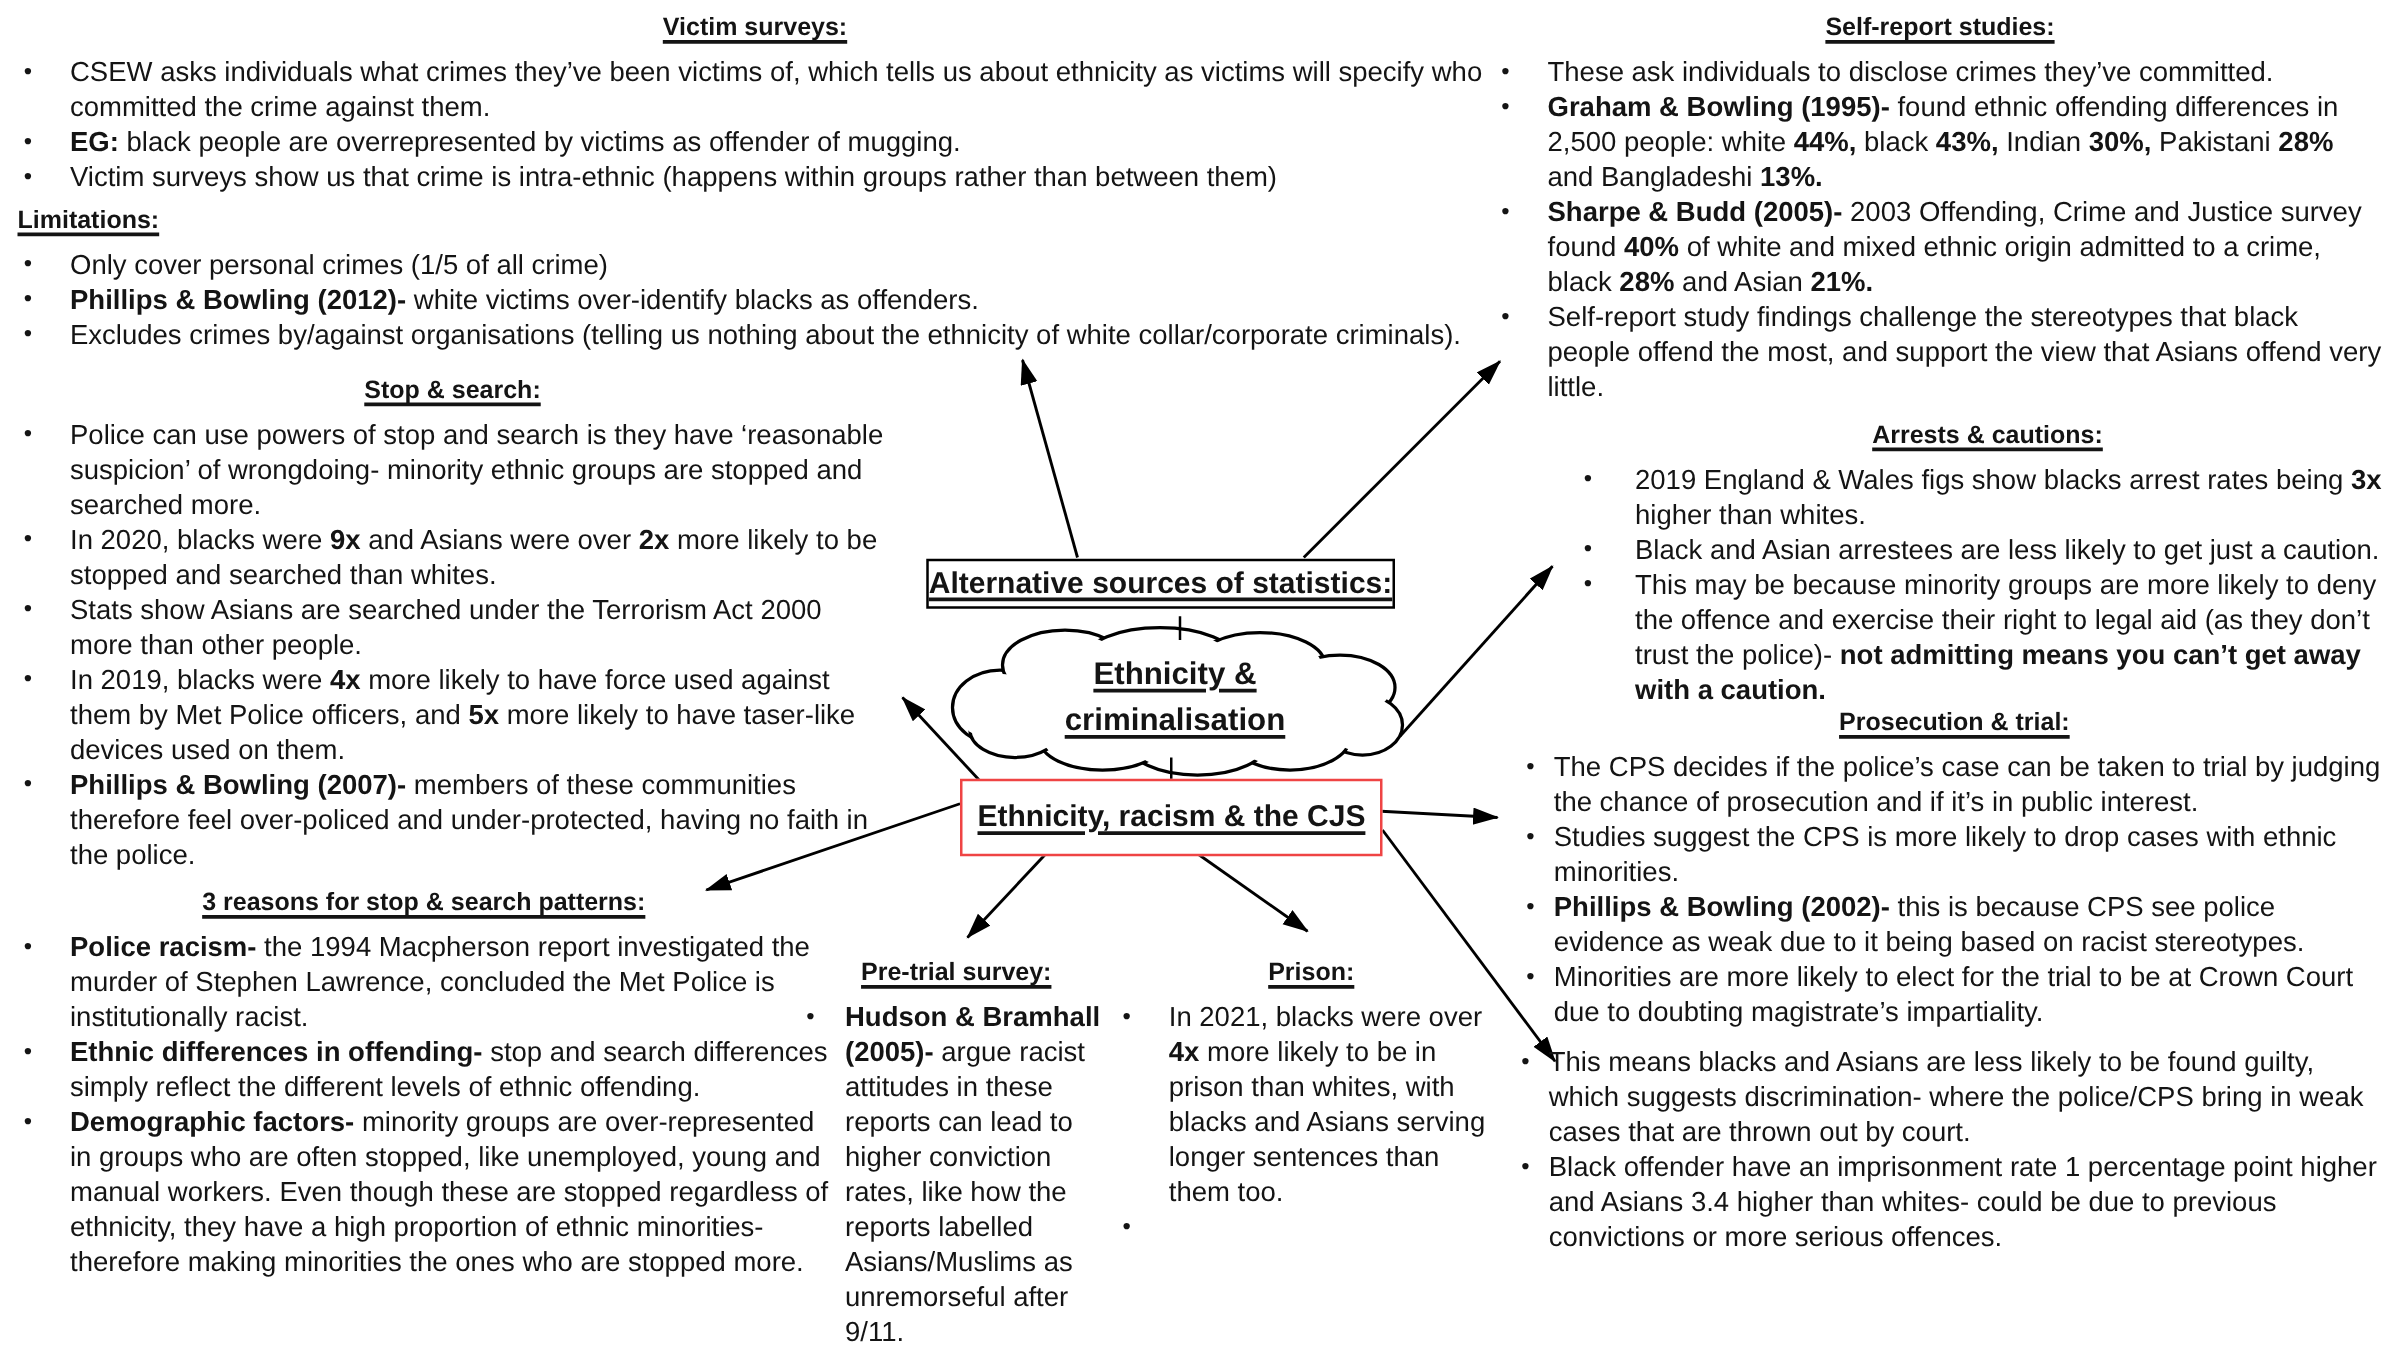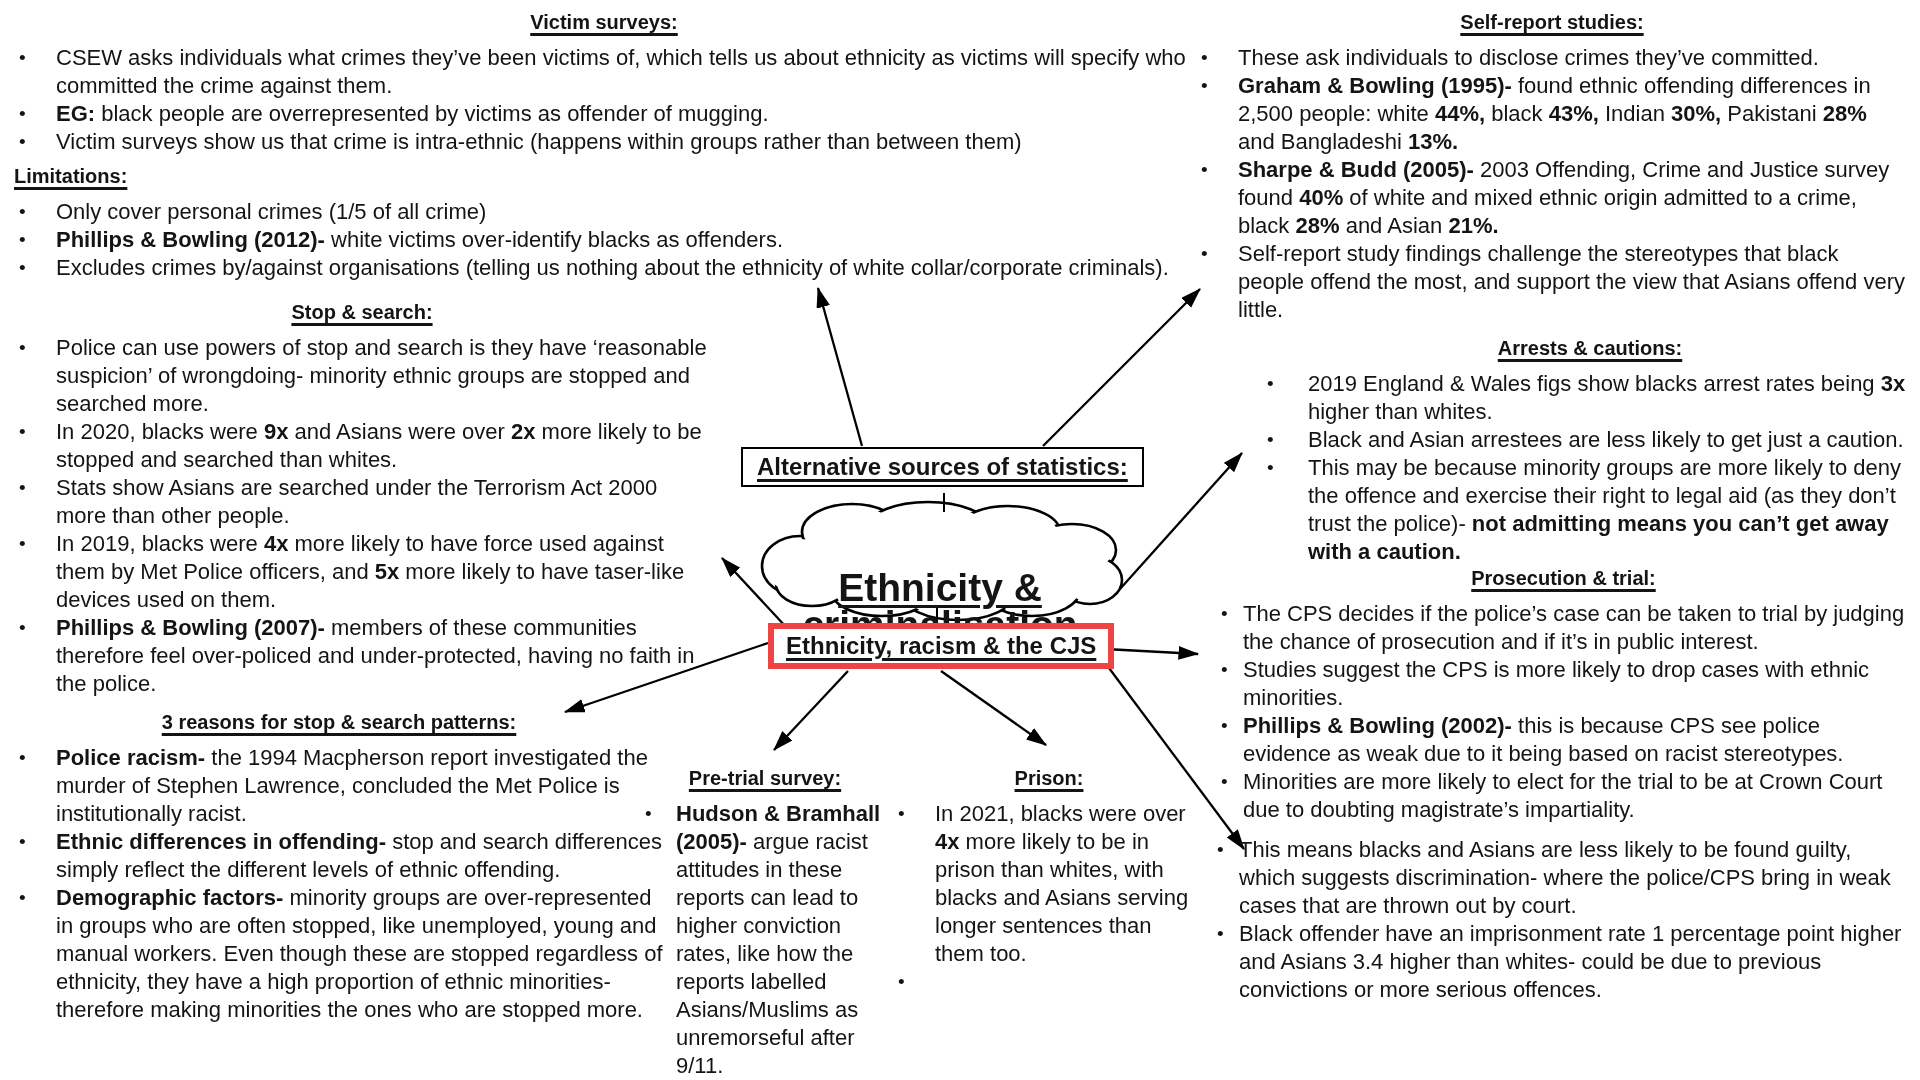--- a/index.html
+++ b/index.html
@@ -8,27 +8,27 @@
   svg.overlay{position:absolute;left:0;top:0;width:1920px;height:1080px;z-index:1;pointer-events:none;}
   .sec{position:absolute;z-index:2;}
   .sec h2{margin:0 0 5px 0;font-size:20px;line-height:33px;font-weight:700;
           text-decoration:underline;text-decoration-thickness:2.5px;text-underline-offset:4px;}
   .sec.center-title h2{text-align:center;}
   .bullet{display:flex;font-size:22px;line-height:28px;}
   .marker{flex:0 0 auto;width:var(--mw,42px);padding-left:5px;box-sizing:border-box;font-size:19px;}
   .txt{flex:1 1 auto;}
   b{font-weight:700;}
   .alt-box{position:absolute;left:741px;top:447px;z-index:3;background:#fff;border:2px solid #000;
-           padding:4px 14px;font-size:24px;font-weight:700;white-space:nowrap;
+           padding:4px 0;font-size:24px;font-weight:700;white-space:nowrap;
            text-decoration:underline;text-decoration-thickness:2.5px;text-underline-offset:4px;}
-  .cjs-box{position:absolute;left:768px;top:623px;z-index:3;background:#fff;border:6px solid #ef4444;
-           padding:3px 12px;font-size:24px;font-weight:700;white-space:nowrap;
+  .cjs-box{position:absolute;left:768px;top:623px;z-index:3;background:#fff;border:2px solid #ef4444;
+           padding:15px 12px;font-size:24px;font-weight:700;white-space:nowrap;
            text-decoration:underline;text-decoration-thickness:2.5px;text-underline-offset:4px;}
   .cloud-text{position:absolute;left:788px;top:521px;width:304px;z-index:3;text-align:center;
-              font-size:39px;font-weight:700;line-height:37px;margin-top:48px;}
+              font-size:25px;font-weight:700;line-height:37px;}
   .cloud-text span{text-decoration:underline;text-decoration-thickness:2.5px;text-underline-offset:4px;}
 </style>
 </head>
 <body>
 
 <div class="canvas">
 
   <svg class="overlay" viewBox="0 0 1920 1080">
     <defs>
       <marker id="ah" markerWidth="11" markerHeight="8" refX="8.5" refY="3" orient="auto" markerUnits="strokeWidth">

